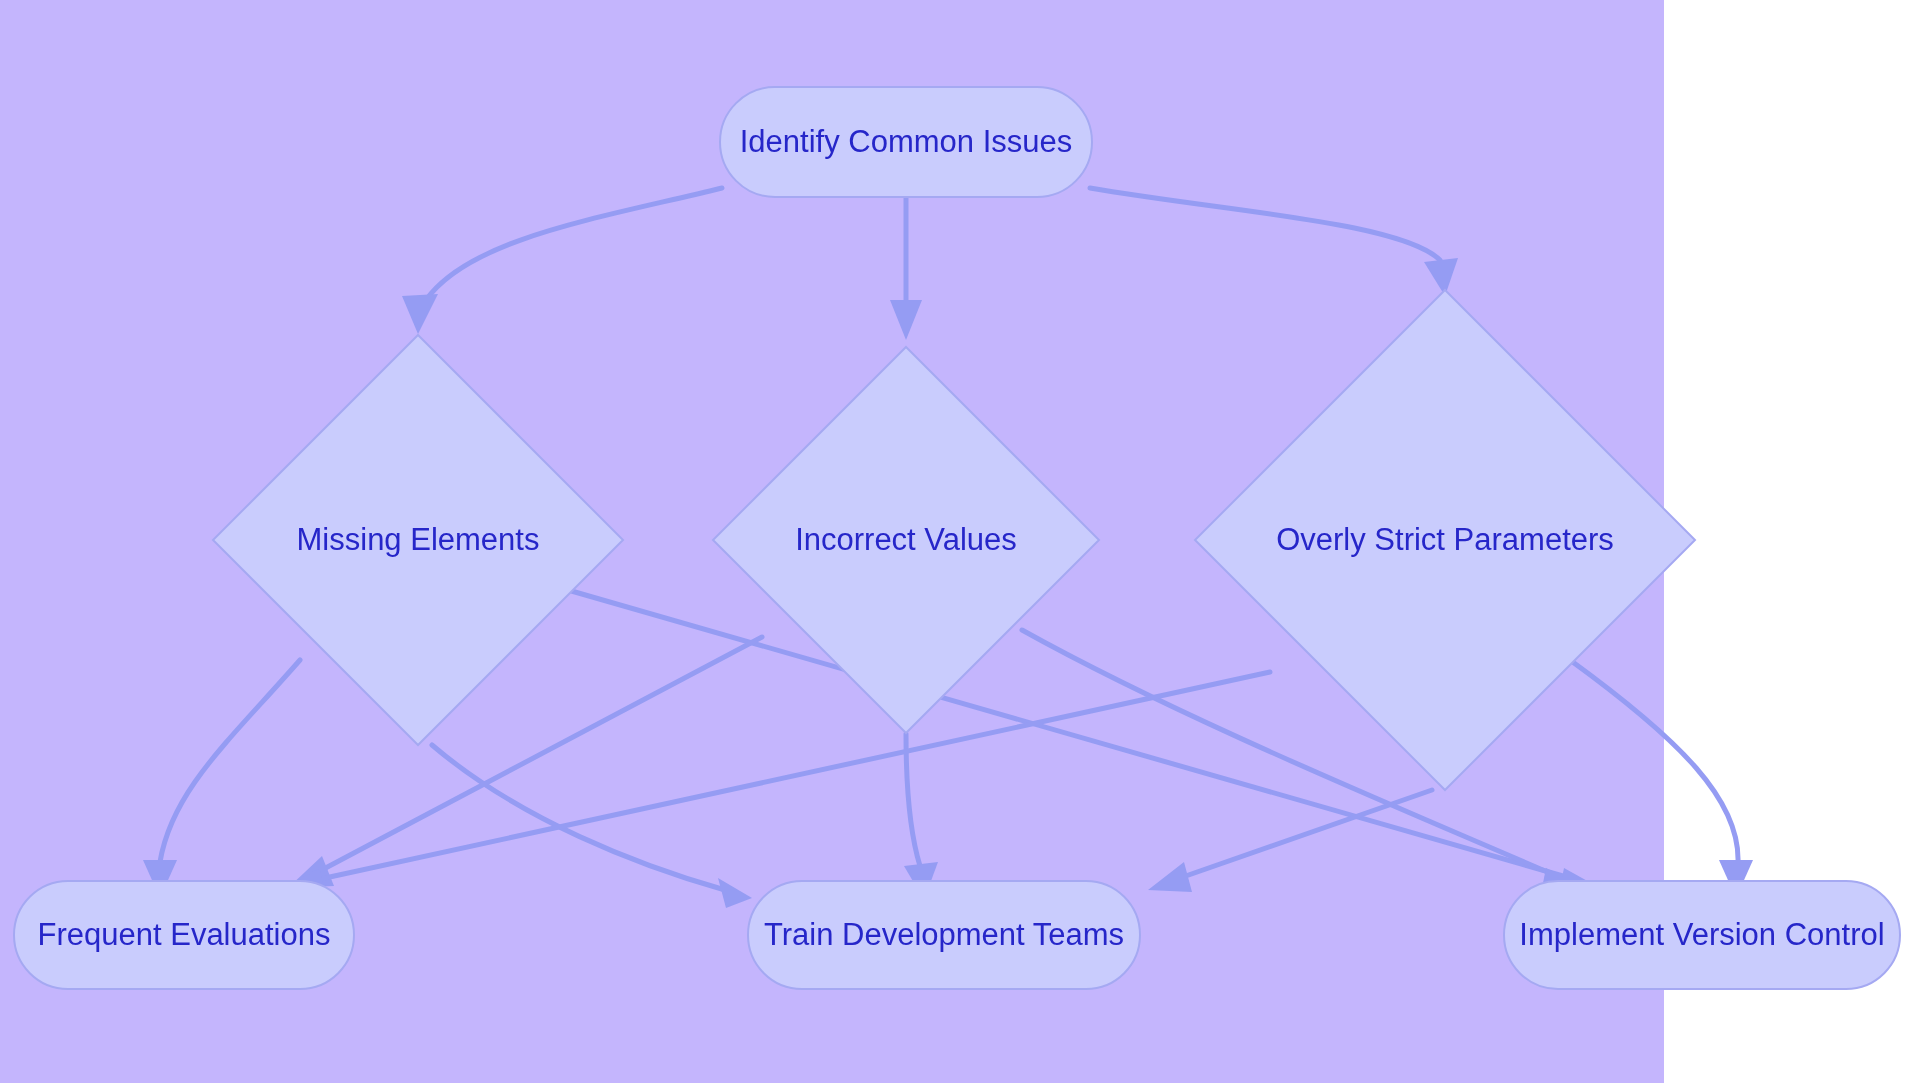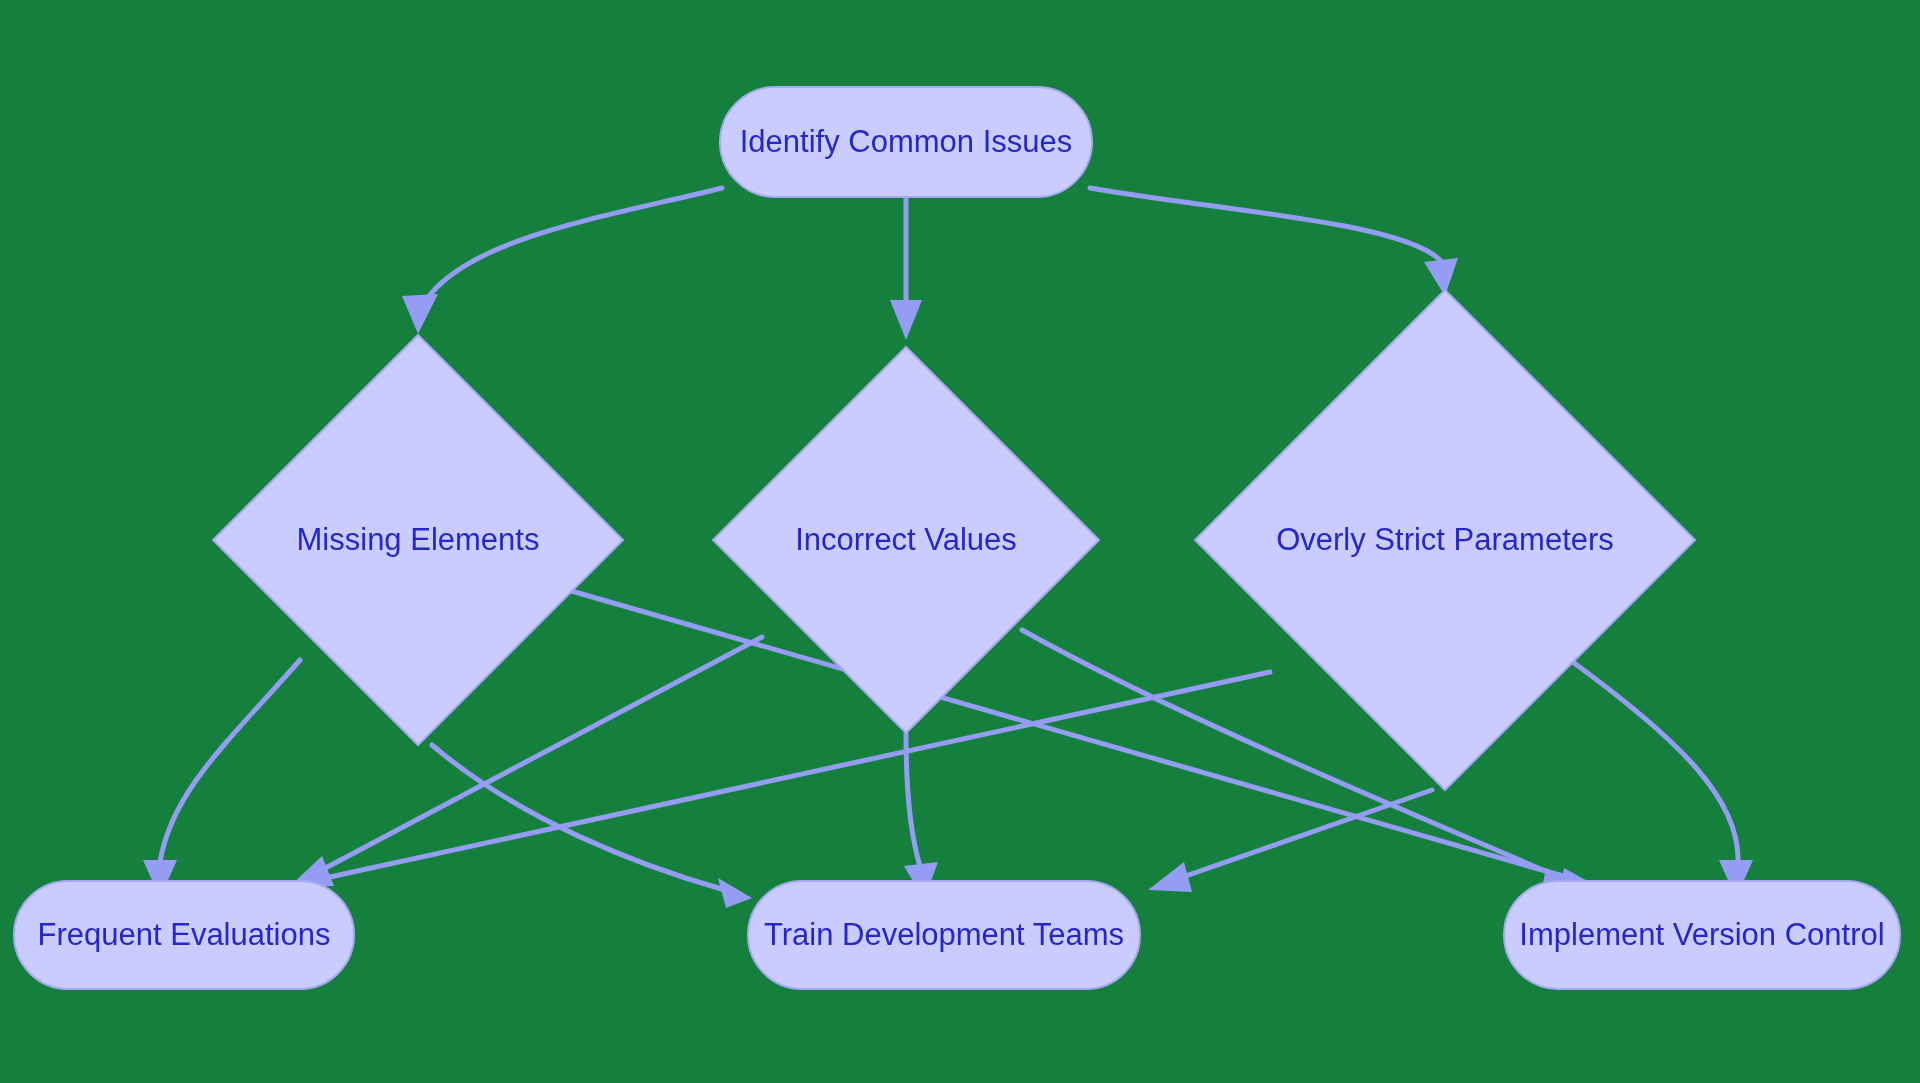--- a/index.html
+++ b/index.html
@@ -9,23 +9,23 @@
     background: #ffffff;
   }
   body {
     width: 1920px;
     height: 1083px;
     overflow: hidden;
     font-family: "Liberation Sans", "DejaVu Sans", sans-serif;
   }
   #flow-root {
     position: relative;
-    width: 1920px;
+    width: 1664px;
     height: 1083px;
-    background: #15803d;
+    background: #c4b5fd;
   }
   #flow-svg {
     position: absolute;
     left: 0;
     top: 0;
     width: 1920px;
     height: 1083px;
     display: block;
   }
   .node-label {

